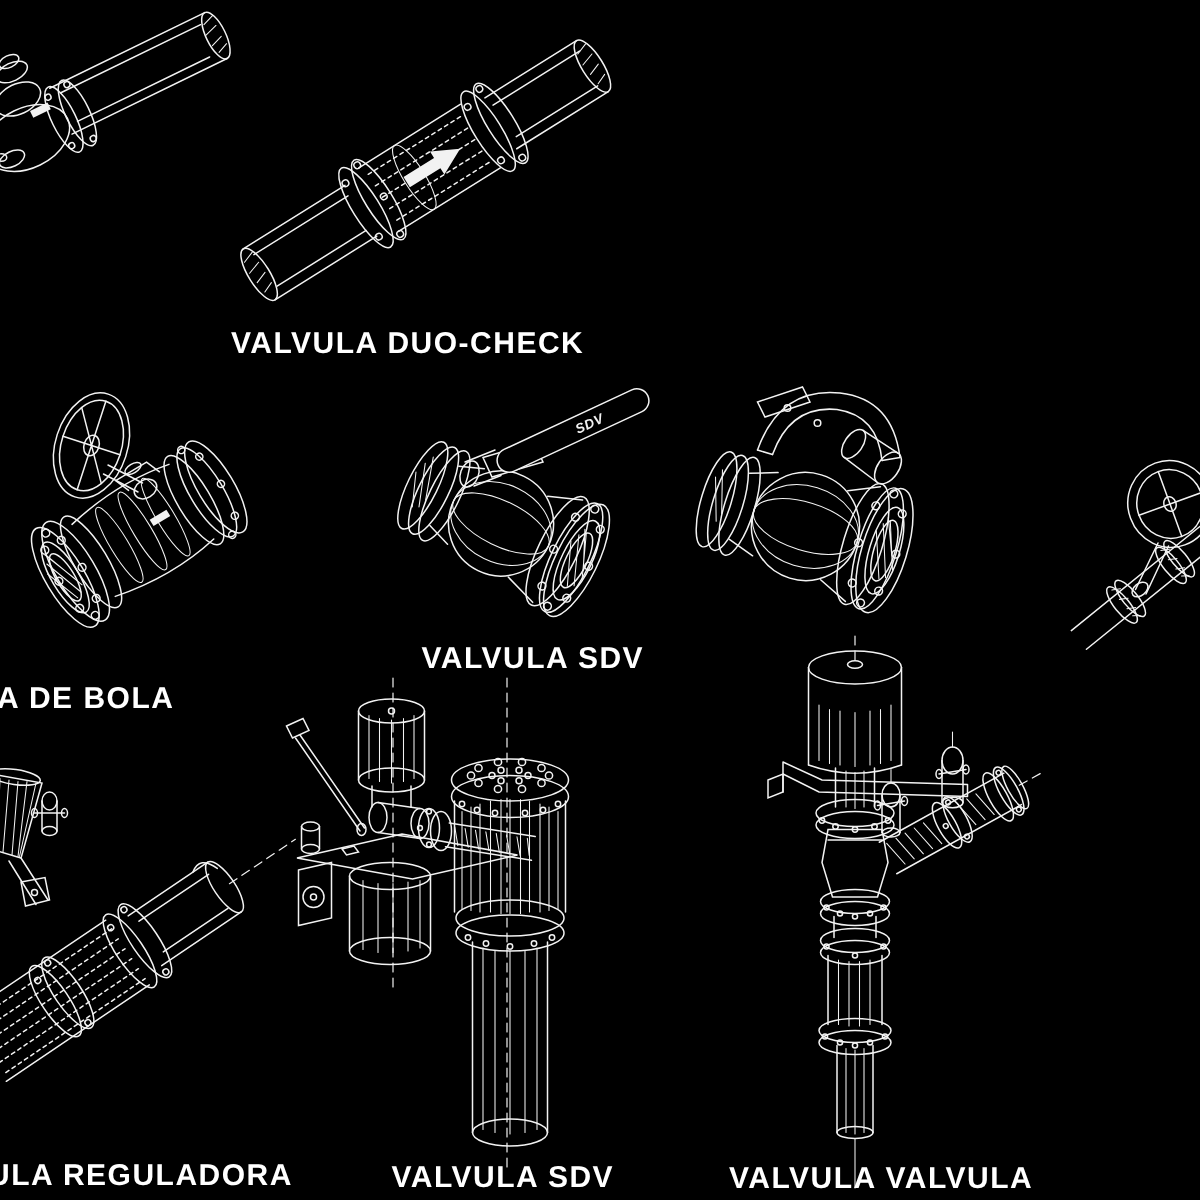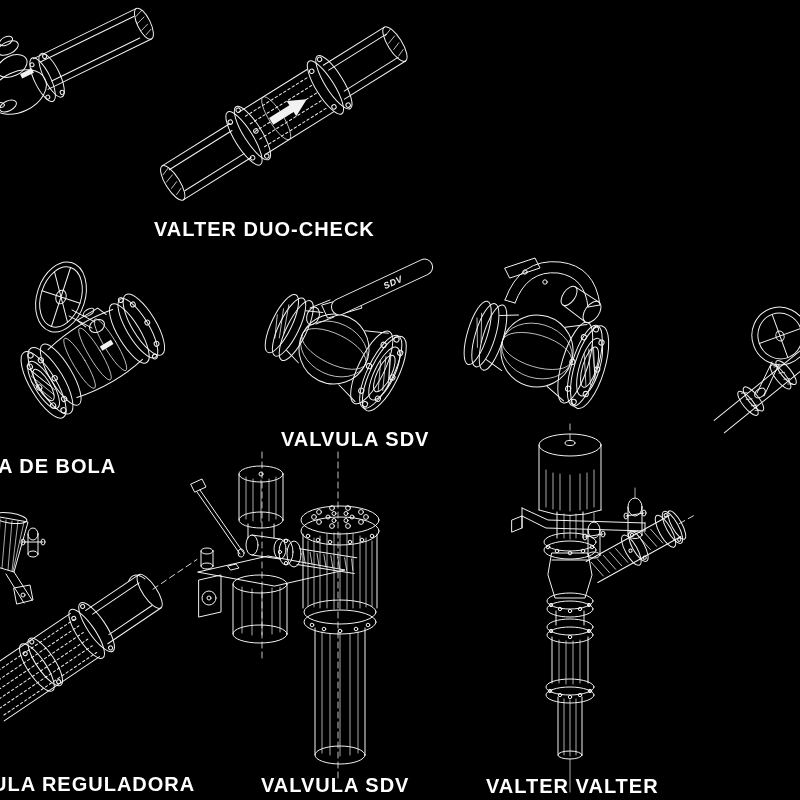--- a/index.html
+++ b/index.html
@@ -391,18 +391,18 @@
       <circle cx="570" cy="697" r="1.7"></circle>
     <circle cx="580" cy="695" r="1.7"></circle>
       <circle cx="590" cy="691" r="1.7"></circle>
     <path d="M558,697 V755 M582,697 V755"></path>
     <path class="thin" d="M564,699 V755 M570,700 V756 M576,699 V755"></path>
     <ellipse cx="570" cy="755" rx="12" ry="4"></ellipse>
     <path class="thin" d="M570,759 V792"></path>
   </g>
 </svg>
 
-<div class="label" style="left:154px;top:219px">VALTER DUO-CHECK</div>
+<div class="label" style="left:154px;top:219px">VALVULA DUO-CHECK</div>
 <div class="label" style="left:-2px;top:456px">A DE BOLA</div>
 <div class="label" style="left:281px;top:429px">VALVULA SDV</div>
 <div class="label" style="left:-8px;top:774px">ULA REGULADORA</div>
 <div class="label" style="left:261px;top:775px">VALVULA SDV</div>
-<div class="label" style="left:486px;top:776px">VALTER VALTER</div>
+<div class="label" style="left:486px;top:776px">VALVULA VALVULA</div>
 
 </body></html>

